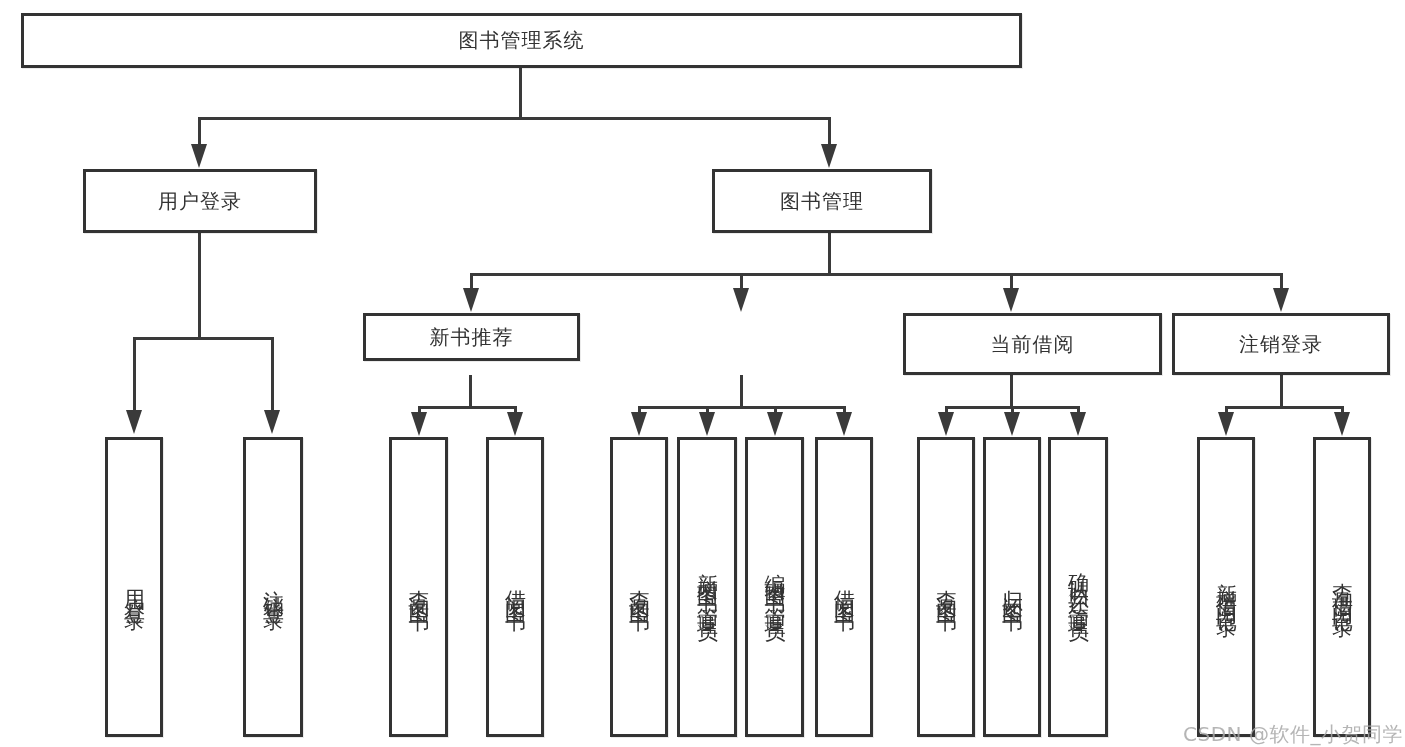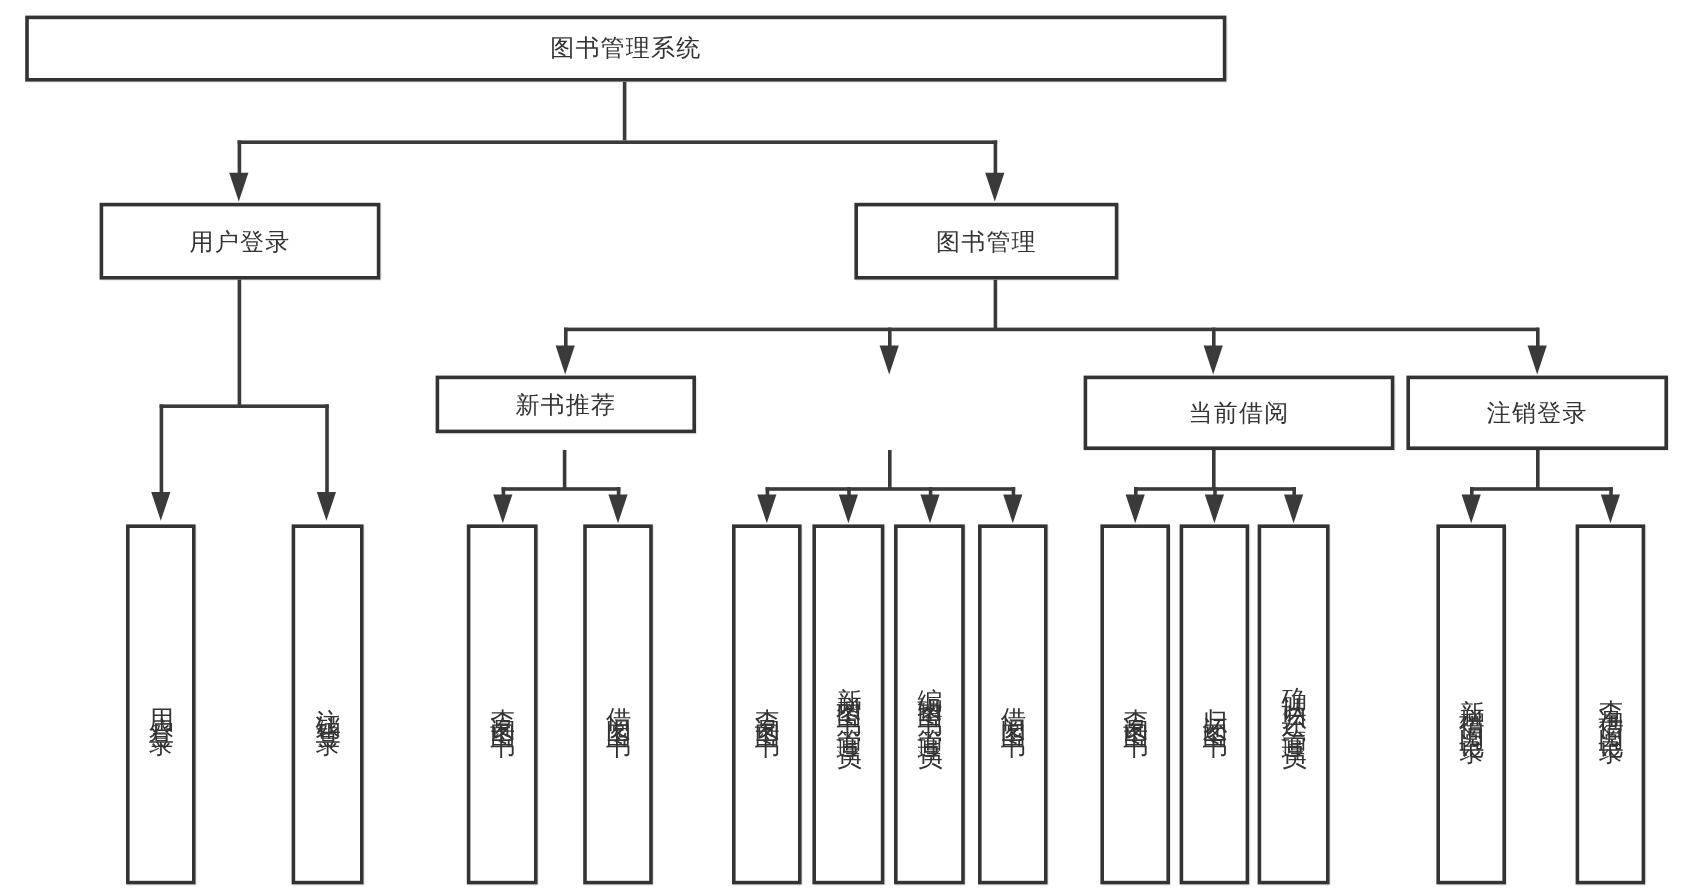--- a/index.html
+++ b/index.html
@@ -194,14 +194,15 @@
     <span>确认归还（管理员）</span>
   </div>
 
   <div class="vbox" style="left:1197px; top:437px; width:58px; height:300px;">
     <span>新增借阅记录</span>
   </div>
   <div class="vbox" style="left:1313px; top:437px; width:58px; height:300px;">
     <span>查询借阅记录</span>
   </div>
 
+  <div class="watermark">CSDN @软件_小贺同学</div>
 
 </div>
 
 </body></html>

